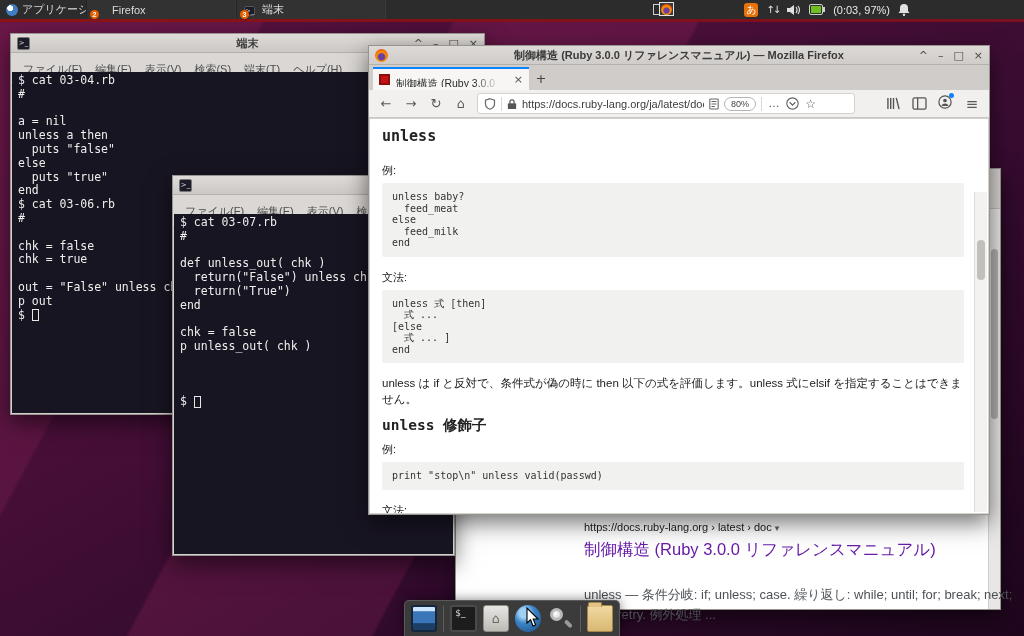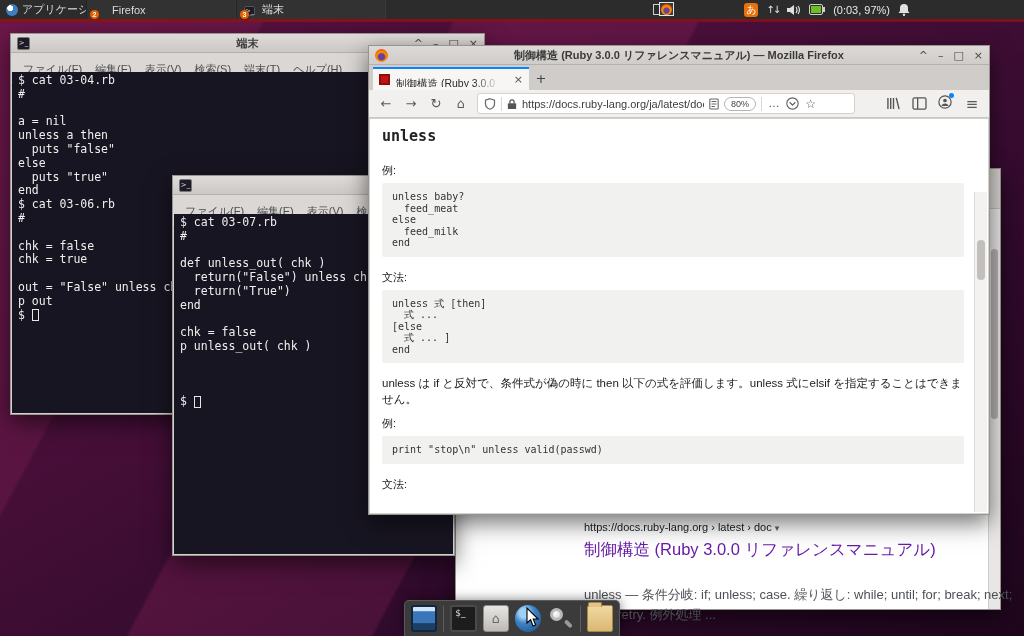--- a/index.html
+++ b/index.html
@@ -354,20 +354,21 @@
 else
   feed_milk
 end</pre>
         <div class="doc-label">文法:</div>
         <pre class="codeblock">unless 式 [then]
   式 ...
 [else
   式 ... ]
 end</pre>
         <p class="doc-para">unless は if と反対で、条件式が偽の時に then 以下の式を評価します。unless 式にelsif を指定することはできません。</p>
+        <h2>unless 修飾子</h2>
         <div class="doc-label">例:</div>
         <pre class="codeblock">print "stop\n" unless valid(passwd)</pre>
         <div class="doc-label">文法:</div>
 
       </div>
       <div id="ff-scrollbar">
         <span id="ff-thumb"></span>
       </div>
     </div>
   </div>

